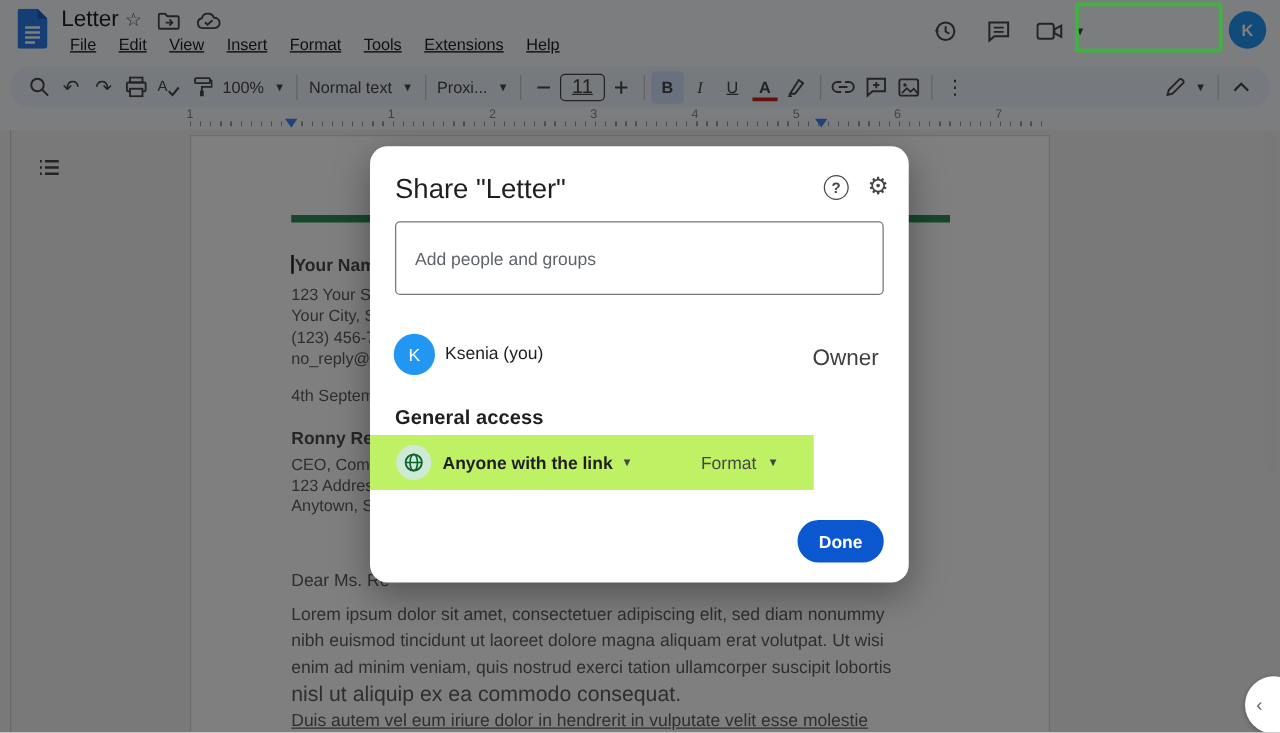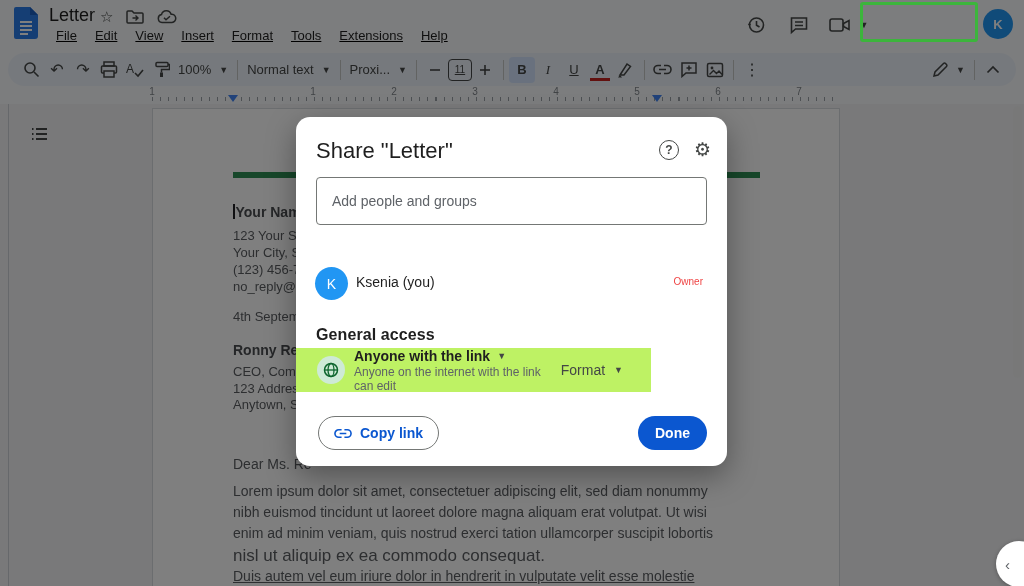--- a/index.html
+++ b/index.html
@@ -28,21 +28,21 @@
     border:3px solid var(--highlight-green,#3cb53c); border-radius:3px; z-index:60; pointer-events:none; }
 
   
   .toolbar { position:absolute; left:8px; top:53px; width:1008px; height:33px; background:#edf2fa;
     border-radius:17px; display:flex; align-items:center; padding:0 10px; color:#444746; }
   .tb { height:26px; min-width:26px; border-radius:4px; display:flex; align-items:center; justify-content:center;
     font-size:13px; color:#444746; gap:4px; }
   .tb.uni { font-size:16px; }
   .tb-sep { width:1px; height:20px; background:#c4c7c5; margin:0 5px; }
   .tb-label { font-size:13px; padding:0 4px; display:flex; align-items:center; gap:8px; }
-  .szbox { width:24px; height:22px; border:1px solid #444746; border-radius:4px; display:flex; align-items:center; justify-content:center; font-size:10px;text-decoration:underline; }
+  .szbox { width:36px; height:22px; border:1px solid #444746; border-radius:4px; display:flex; align-items:center; justify-content:center; font-size:16px;text-decoration:underline; }
   .tb.bold-active { background:#d3e3fd; font-weight:bold; width:26px; }
   .tb.it { font-style:italic; font-family:"Liberation Serif",serif; }
   .tb.un { text-decoration:underline; }
   .color-a { position:relative; font-size:13px; font-weight:bold; }
   .color-a .bar { position:absolute; left:3px; right:3px; bottom:2px; height:3px; background:#c5221f; }
   .tb-spacer { flex:1; }
 
   
   .ruler { position:absolute; left:0; top:86px; width:1024px; height:18px; background:#f9fbfd; }
   .ruler-ticks { position:absolute; left:152px; top:11px; width:688px; height:4px;
@@ -67,29 +67,29 @@
   .overlay { position:absolute; inset:0; background:rgba(0,0,0,0.5); z-index:40; }
 
   
   .dialog { position:absolute; left:296px; top:117px; width:431px; height:349px; background:#fff;
     border-radius:14px; z-index:100; box-shadow:0 10px 30px rgba(0,0,0,.35); }
   .dlg-title { position:absolute; left:20px; top:21px; font-size:22px; color:#1f1f1f; }
   .dlg-top-icons { position:absolute; right:16px; top:23px; display:flex; gap:15px; align-items:center; color:#444746; }
   .help-circ { width:20px; height:20px; border:1.6px solid #444746; border-radius:50%; font-size:12px; font-weight:bold;
     display:flex; align-items:center; justify-content:center; }
   .gear { font-size:19px; line-height:20px; }
-  .dlg-input { position:absolute; left:20px; top:60px; width:391px; height:48px; border:1px solid #747775;
+  .dlg-input { position:absolute; left:20px; top:60px; width:391px; height:59px; border:1px solid #747775;
     border-radius:4px; font-size:14px; color:#1f1f1f; padding:0 15px; background:#fff; font-family:"Liberation Sans",sans-serif; }
   .dlg-input::placeholder { color:#5f6368; }
   .sec-head { position:absolute; left:20px; font-size:16px; font-weight:bold; color:#1f1f1f; letter-spacing:.1px; }
   .person-row { position:absolute; left:0; top:146px; width:431px; height:48px; }
   .avatar-dlg { position:absolute; left:19px; top:4px; width:33px; height:33px; border-radius:50%;
     background:var(--avatar-blue,#2196f3); color:#fff; font-size:14px; display:flex; align-items:center; justify-content:center; }
   .person-name { position:absolute; left:60px; top:11px; font-size:14px; color:#1f1f1f; }
-  .person-role { position:absolute; right:24px; top:13px; font-size:10px; color:#ef4444; }
+  .person-role { position:absolute; right:24px; top:13px; font-size:18px; color:#404040; }
   .ga-row { position:absolute; left:0; top:231px; width:355px; height:44px; background:#bef264;
     display:flex; align-items:center; }
   .ga-icon { width:28px; height:28px; border-radius:50%; background:var(--ga-icon-bg,#ceead6);
     margin-left:21px; display:flex; align-items:center; justify-content:center; flex:none; }
   .ga-texts { margin-left:9px; display:flex; flex-direction:column; gap:1px; }
   .ga-scope { font-size:14px; font-weight:bold; color:#1f1f1f; display:flex; align-items:center; gap:7px; }
   .ga-desc { font-size:12px; color:#5f6368; }
   .ga-editor { margin-left:auto; margin-right:28px; font-size:14px; color:#444746; display:flex; align-items:center; gap:9px; }
   .caret-dark { font-size:9px; color:#444746; }
   .btn-copy { position:absolute; left:22px; top:299px; height:34px; border:1px solid #747775; border-radius:17px;
@@ -359,30 +359,23 @@
             <circle cx="8" cy="8" r="6.5" fill="none" stroke="#0d652d" stroke-width="1.5"></circle>
             <ellipse cx="8" cy="8" rx="3" ry="6.5" fill="none" stroke="#0d652d" stroke-width="1.3"></ellipse>
             <line x1="1.5" y1="8" x2="14.5" y2="8" stroke="#0d652d" stroke-width="1.3"></line>
           </svg>
       </span>
       <span class="ga-texts">
         <span class="ga-scope">
           <span>Anyone with the link</span>
             <span class="caret-dark">▼</span>
         </span>
-        <span class="ga-desc">Anyone on the internet with the link can edit</span>
       </span>
       <span class="ga-editor">
         <span>Format</span>
           <span class="caret-dark">▼</span>
       </span>
     </div>
-    <button class="btn-copy">
-      <svg width="18" height="11" viewBox="0 0 19 11">
-          <path d="M8 1.5 H5 a4 4 0 0 0 0 8 h3 M11 1.5 h3 a4 4 0 0 1 0 8 h-3 M6 5.5 h7" fill="none" stroke="#0b57d0" stroke-width="1.7"></path>
-        </svg>
-      <span>Copy link</span>
-    </button>
     <button class="btn-done">Done</button>
   </div>
 
   <div class="fab-circle">‹</div>
 </div>
 
 </body></html>

